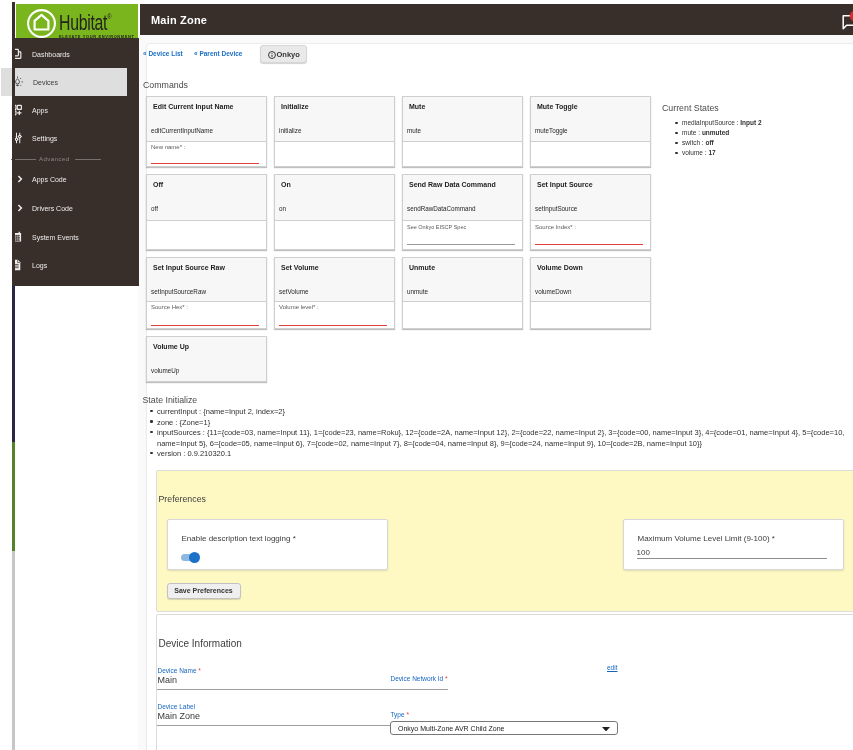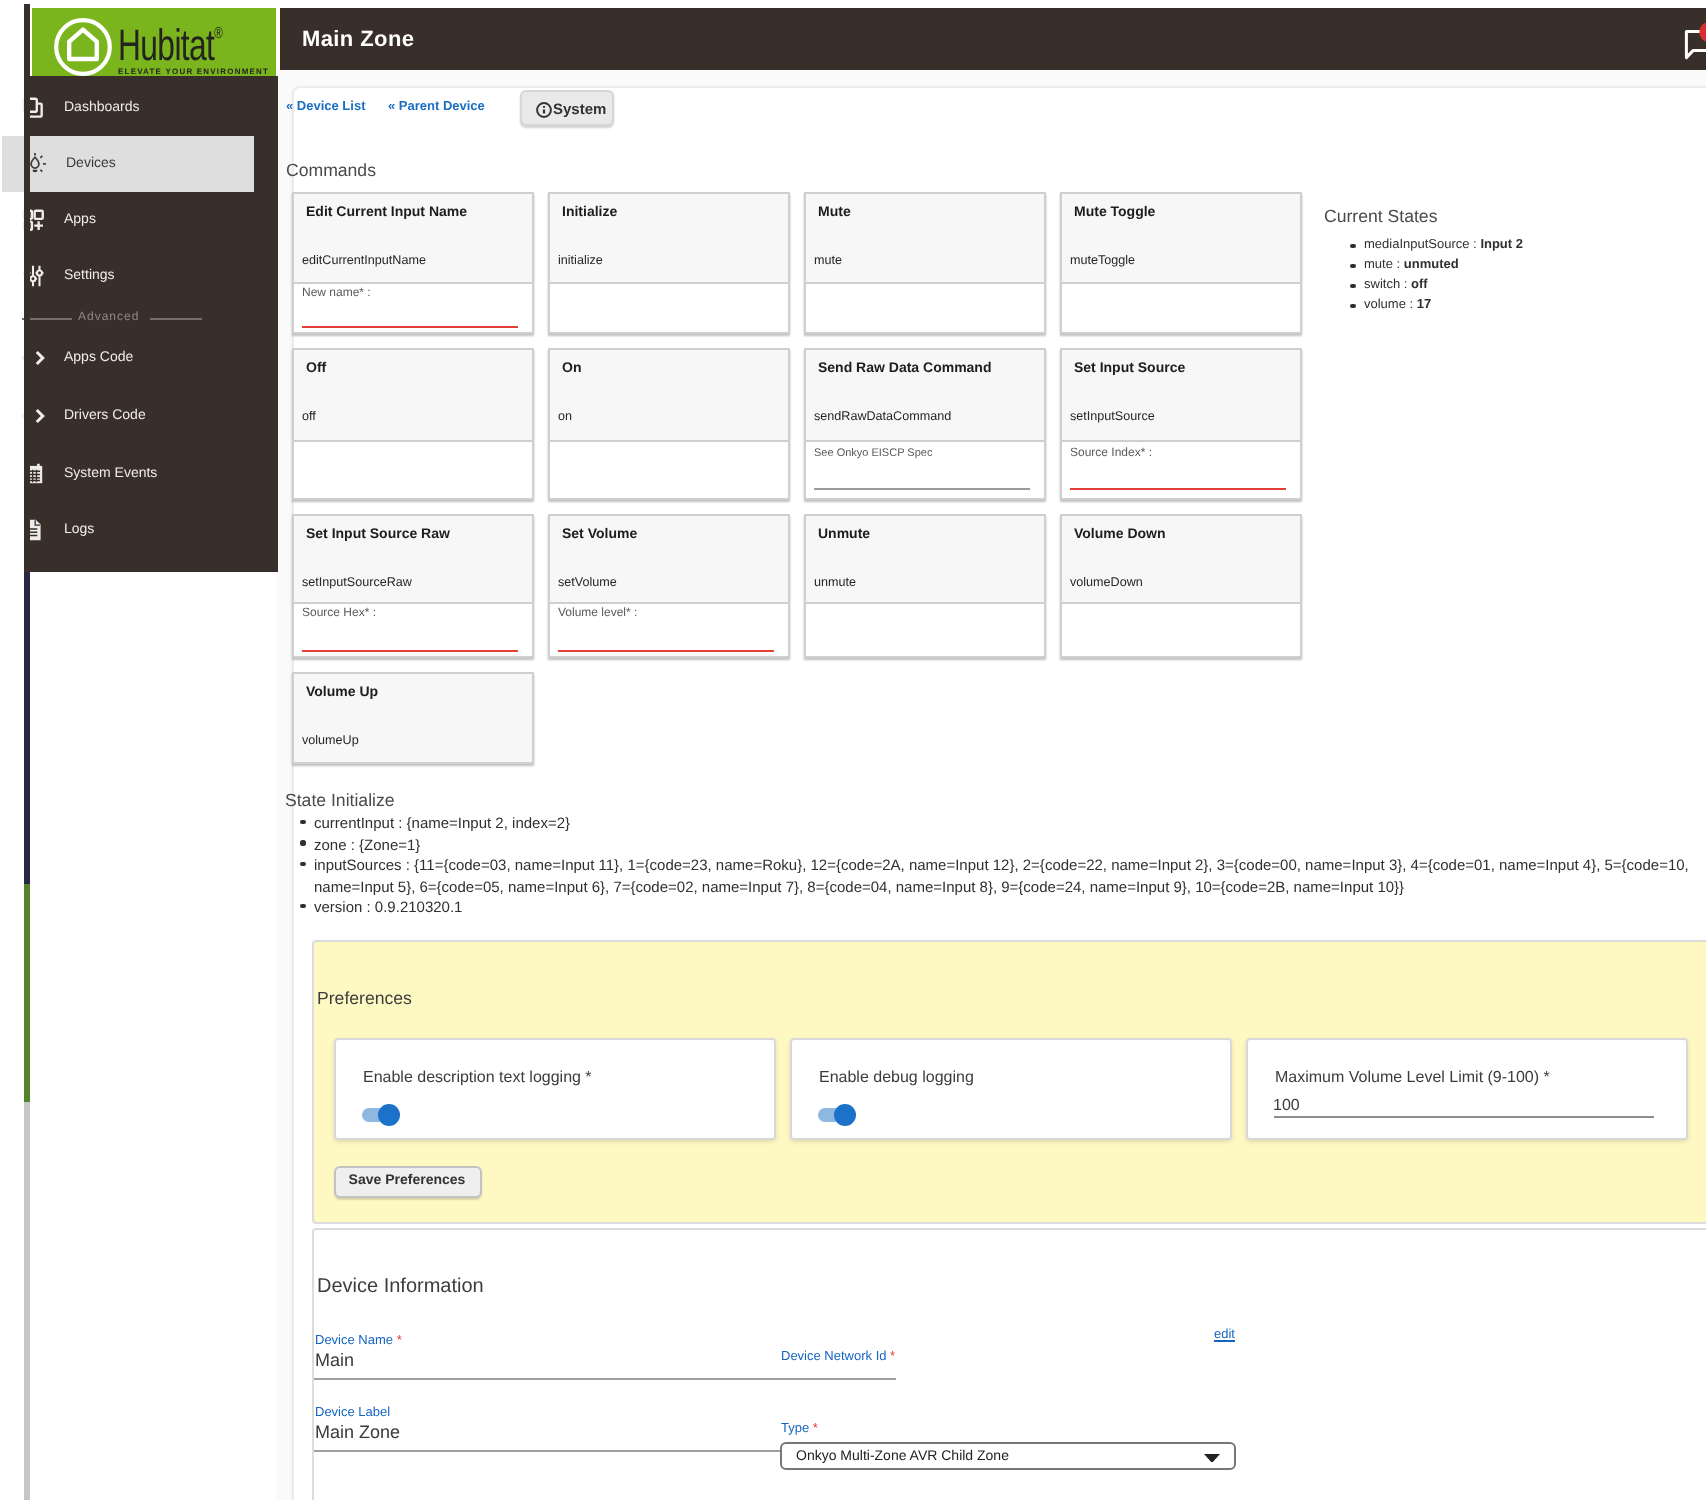--- a/index.html
+++ b/index.html
@@ -176,21 +176,21 @@
     <div class="silver"></div>
   </div>
 
 <div class="navlink" style="left:143px;">« Device List</div>
 <div class="navlink" style="left:194px;">« Parent Device</div>
 <div class="abs" id="eventsbtn">
     <svg style="position:absolute;left:7px;top:5px" width="8" height="8" viewBox="0 0 9 9">
       <circle cx="4.5" cy="4.5" r="3.9" fill="none" stroke="#333" stroke-width="1.1"></circle>
       <path d="M4.5 2.3 v0.9 M4.5 4.2 v2.3" stroke="#333" stroke-width="1.2"></path>
     </svg>
-    <span style="position:absolute;left:15.5px;top:0;">System</span>
+    <span style="position:absolute;left:15.5px;top:0;">Onkyo</span>
   </div>
 
 <div class="h1" style="left:143px;top:80px;">Commands</div>
 
 <div id="cards">
     <div class="card" style="left:146px;top:96px;">
       <div class="hd" style="height:45.5px;">
         <div class="ttl">Edit Current Input Name</div>
         <div class="cmd">editCurrentInputName</div>
       </div>
@@ -308,27 +308,20 @@
 <div class="svitem" style="top:407px;">currentInput : {name=Input 2, index=2}</div>
 <div class="svitem" style="top:417.5px;">zone : {Zone=1}</div>
 <div class="svitem" style="top:428px;white-space:nowrap;">inputSources : {11={code=03, name=Input 11}, 1={code=23, name=Roku}, 12={code=2A, name=Input 12}, 2={code=22, name=Input 2}, 3={code=00, name=Input 3}, 4={code=01, name=Input 4}, 5={code=10,</div>
 <div class="svitem nodot" style="top:438.5px;white-space:nowrap;">name=Input 5}, 6={code=05, name=Input 6}, 7={code=02, name=Input 7}, 8={code=04, name=Input 8}, 9={code=24, name=Input 9}, 10={code=2B, name=Input 10}}</div>
 <div class="svitem" style="top:449px;">version : 0.9.210320.1</div>
 
 <div class="abs" id="prefcard">
   <div style="position:absolute;left:1.5px;top:22.5px;font-size:8.8px;color:#3d3d3d;">Preferences</div>
   <div class="prefbox" style="left:9.5px;">
     <div class="lb">Enable description text logging *</div>
-    <div class="toggle">
-        <div class="track"></div>
-        <div class="knob"></div>
-      </div>
-  </div>
-  <div class="prefbox" style="left:237.5px;">
-    <div class="lb">Enable debug logging</div>
     <div class="toggle">
         <div class="track"></div>
         <div class="knob"></div>
       </div>
   </div>
   <div class="prefbox" style="left:465.5px;">
     <div class="lb">Maximum Volume Level Limit (9-100) *</div>
     <div style="position:absolute;left:13px;top:28px;font-size:8px;color:#3c3c3c;">100</div>
     <div style="position:absolute;left:13px;right:16px;top:38px;height:1px;background:#8d8d8d;"></div>
   </div>

